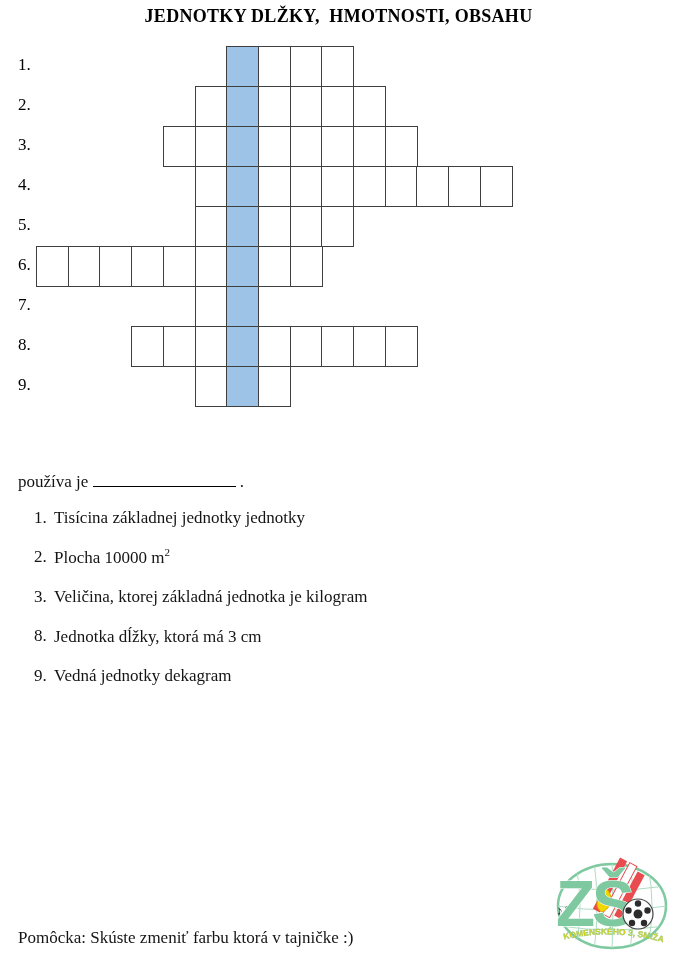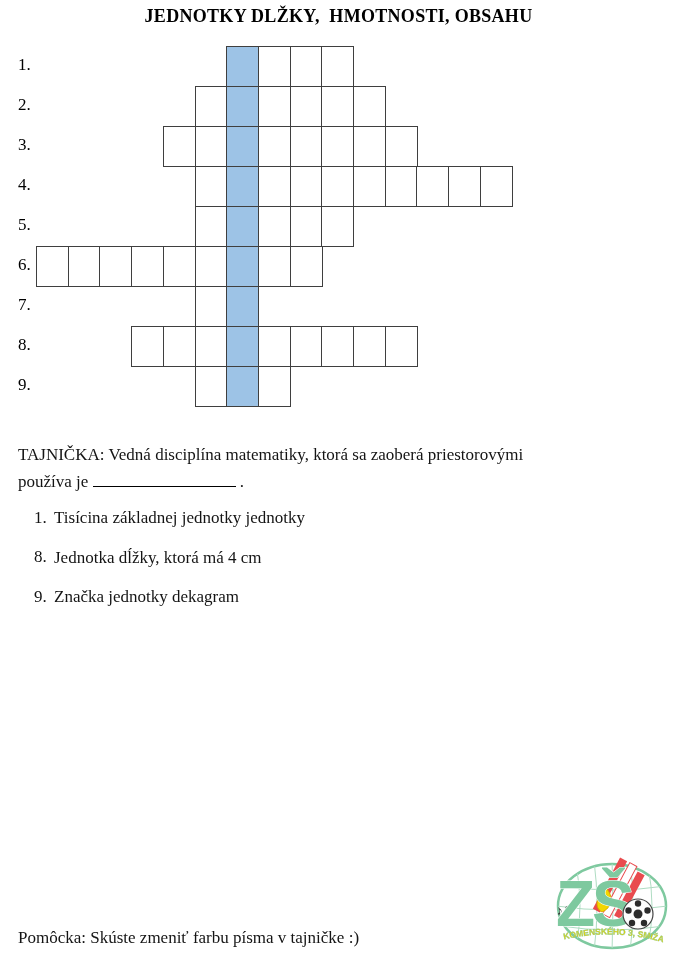--- a/index.html
+++ b/index.html
@@ -109,31 +109,33 @@
     <div class="cell" style="left: 321px; top: 326px;"></div>
     <div class="cell" style="left: 353px; top: 326px;"></div>
     <div class="cell" style="left: 385px; top: 326px;"></div>
     <div class="row-num" style="top: 366px;">9.</div>
     <div class="cell" style="left: 195px; top: 366px;"></div>
     <div class="cell hl" style="left: 226px; top: 366px;"></div>
     <div class="cell" style="left: 258px; top: 366px;"></div>
   </div>
 
 <div class="tajnicka">
-  <span>TAJNIČKA: Vedná disciplína matematiky, ktorá sa zaoberá priestorovými</span><br>
+  <br>
   <span>používa je </span><span class="blank"></span><span> .</span>
 </div>
 
 <ul class="clues">
   <li><span class="clue-num">1.</span><span>Tisícina základnej jednotky jednotky</span><sup></sup></li>
-  <li><span class="clue-num">8.</span><span>Jednotka dĺžky, ktorá má 4 cm</span><sup></sup></li>
-  <li><span class="clue-num">9.</span><span>Značka jednotky dekagram</span><sup></sup></li>
+  <li><span class="clue-num">2.</span><span>Plocha 10000 m</span><sup>2</sup></li>
+  <li><span class="clue-num">3.</span><span>Veličina, ktorej základná jednotka je kilogram</span><sup></sup></li>
+  <li><span class="clue-num">8.</span><span>Jednotka dĺžky, ktorá má 3 cm</span><sup></sup></li>
+  <li><span class="clue-num">9.</span><span>Vedná jednotky dekagram</span><sup></sup></li>
 </ul>
 
-<div class="pomocka">Pomôcka: Skúste zmeniť farbu písma v tajničke :)</div>
+<div class="pomocka">Pomôcka: Skúste zmeniť farbu ktorá v tajničke :)</div>
 
 <svg class="logo" viewBox="0 0 122 102" xmlns="http://www.w3.org/2000/svg">
   <defs>
     <clipPath id="netclip">
         <ellipse cx="62" cy="54" rx="54" ry="42"></ellipse>
       </clipPath>
     <path id="arcpath" d="M 12,88 Q 62,76 112,90"></path>
   </defs>
   <g>
     <ellipse cx="62" cy="54" rx="54" ry="42" fill="#ffffff" stroke="#7EC99F" stroke-width="2.5"></ellipse>

